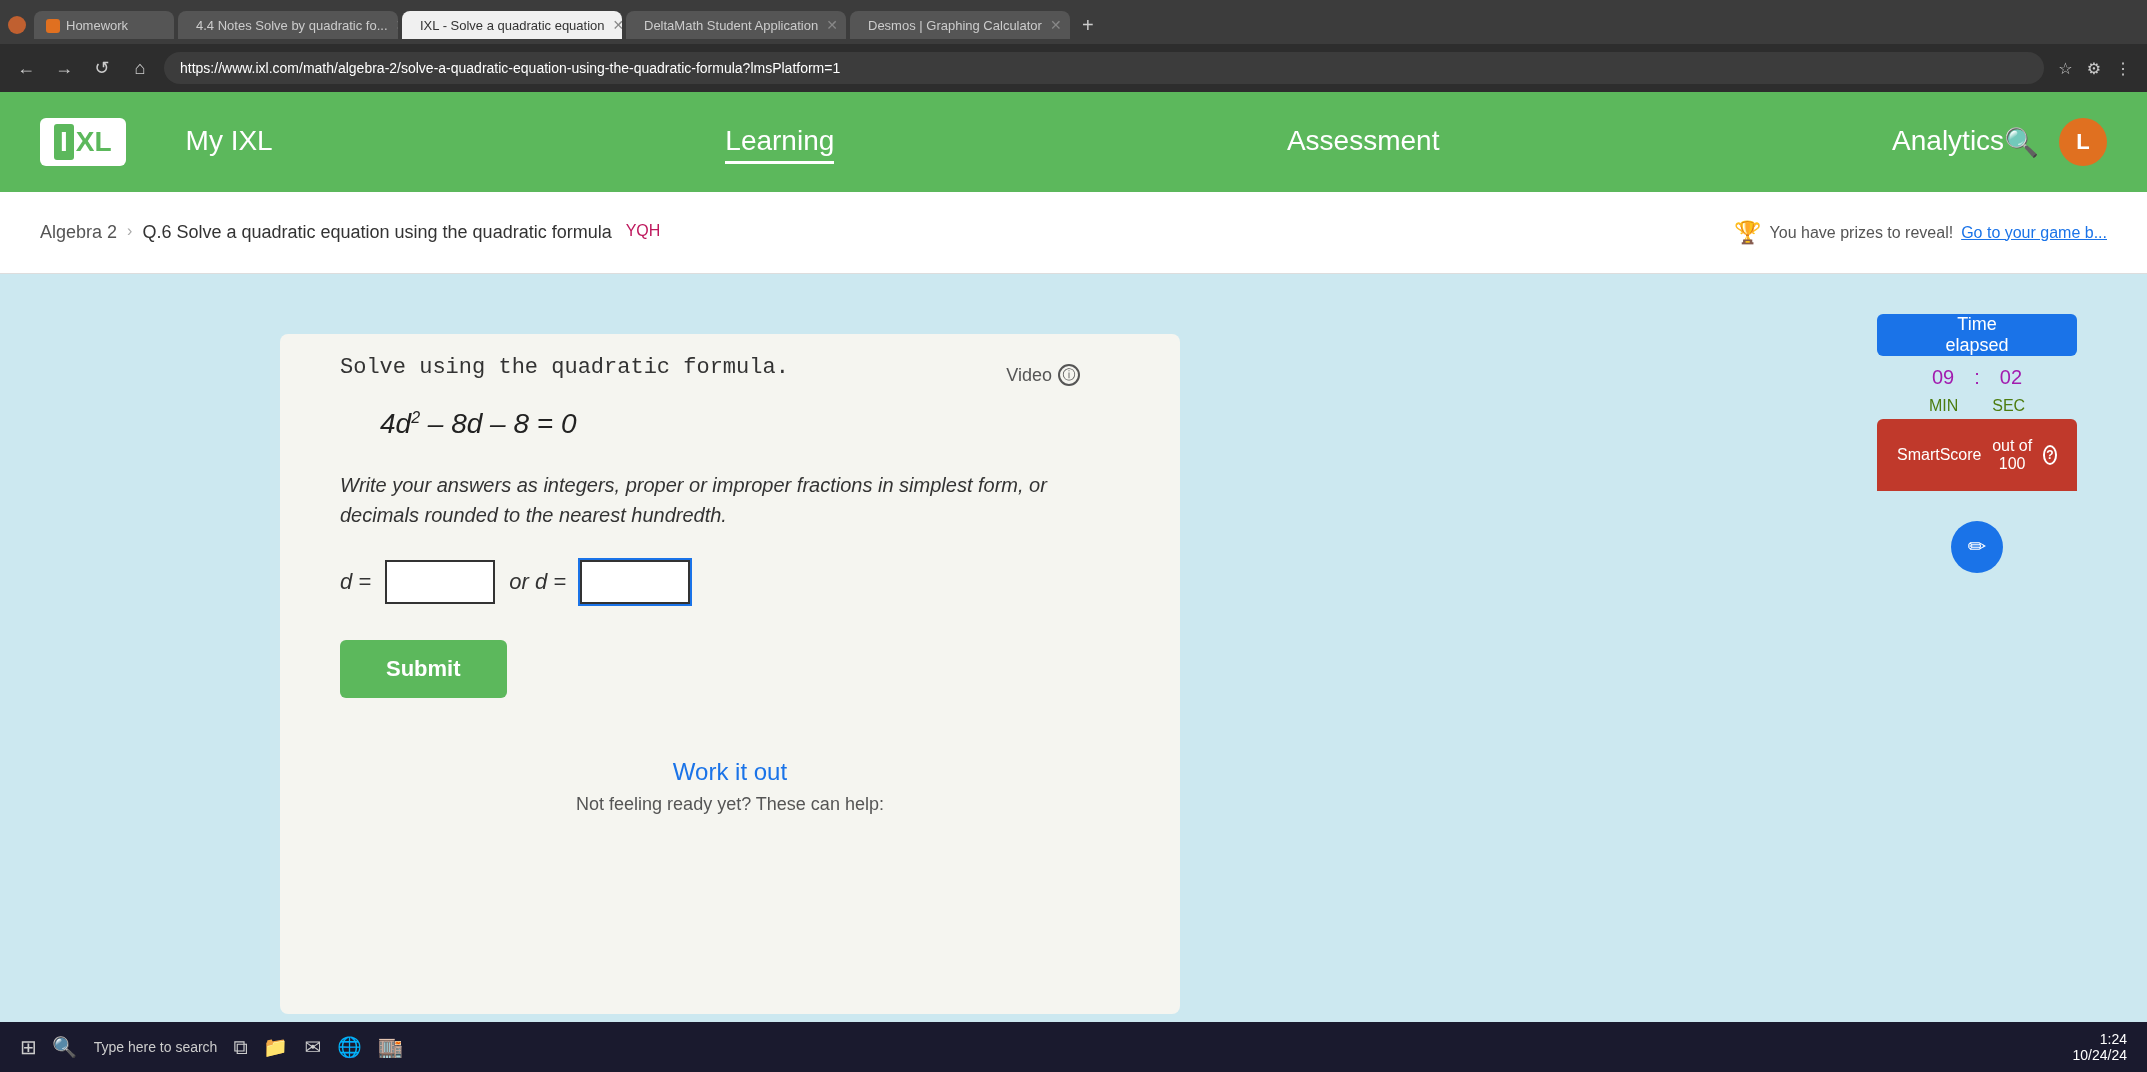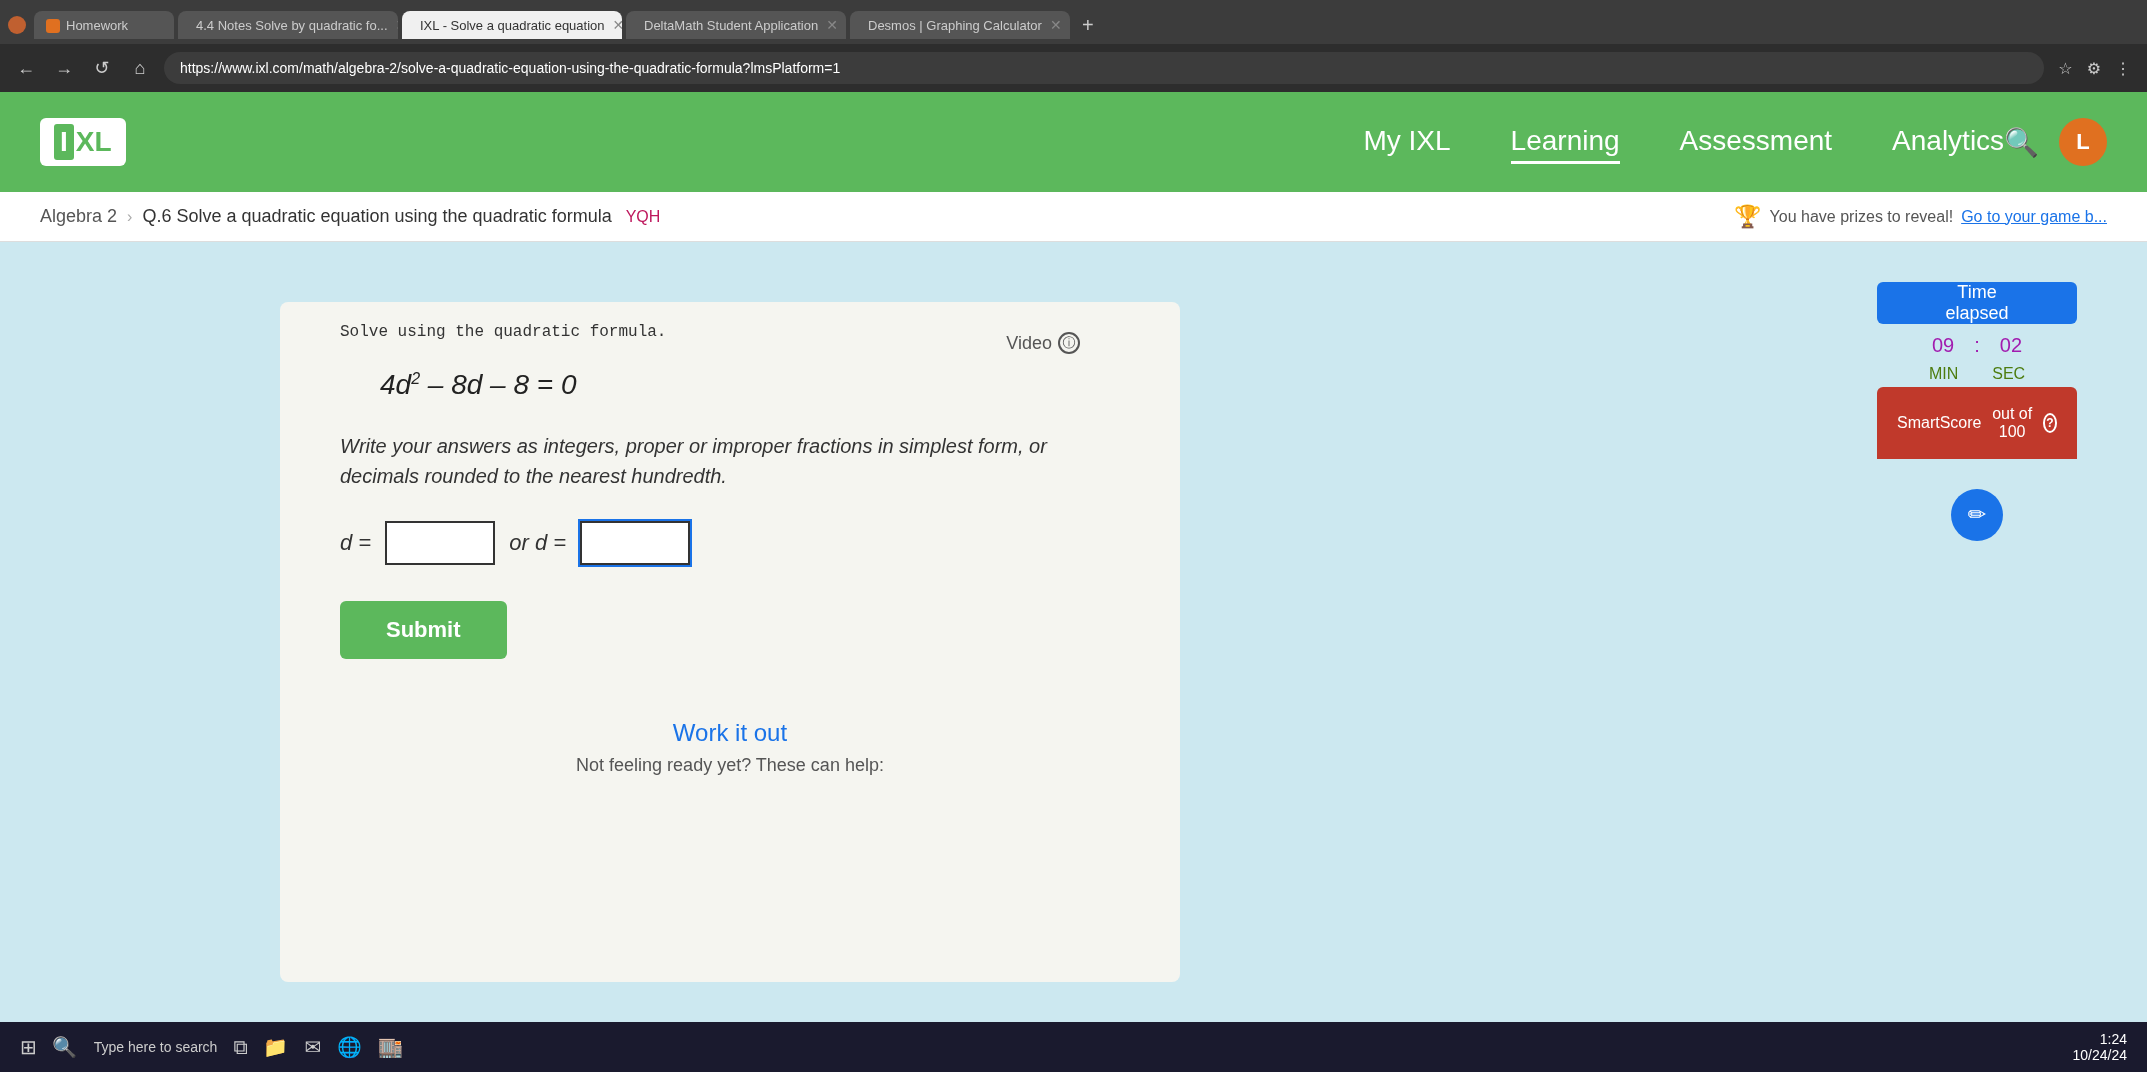--- a/index.html
+++ b/index.html
@@ -125,21 +125,21 @@
     }
     .ixl-logo-text {
       color: #5cb85c;
       font-weight: bold;
       font-size: 28px;
     }
     .ixl-nav {
       display: flex;
       gap: 60px;
       flex: 1;
-      justify-content: flex-end;
+      justify-content: space-between;
     }
     .ixl-nav-item {
       color: #fff;
       font-size: 28px;
       font-weight: 500;
       cursor: pointer;
       padding: 4px 0;
       border-bottom: 3px solid transparent;
     }
     .ixl-nav-item.active {
@@ -162,23 +162,23 @@
       display: flex; align-items: center; justify-content: center;
       color: #fff;
       font-size: 22px;
       font-weight: bold;
       cursor: pointer;
     }
 
     
     .breadcrumb-bar {
       background: #fff;
-      padding: 14px 40px;
-      display: flex;
-      align-items: center;
+      padding: 30px 40px;
+      display: flex;
+      align-items: flex-start;
       gap: 10px;
       font-size: 18px;
       color: #555;
       border-bottom: 1px solid #ddd;
       position: relative;
     }
     .breadcrumb-link {
       color: #555;
       cursor: pointer;
     }
@@ -230,21 +230,21 @@
     .problem-card {
       background: #f5f5f0;
       border-radius: 8px;
       padding: 21px 60px;
       width: 900px;
       min-height: 480px;
       margin-top: 20px;
       position: relative;
     }
     .problem-instruction {
-      font-size: 16px;
+      font-size: 22px;
       color: #333;
       margin-bottom: 28px;
       font-family: 'Courier New', monospace;
     }
     .math-equation {
       font-size: 28px;
       color: #222;
       margin-left: 40px;
       margin-bottom: 30px;
       font-style: italic;

